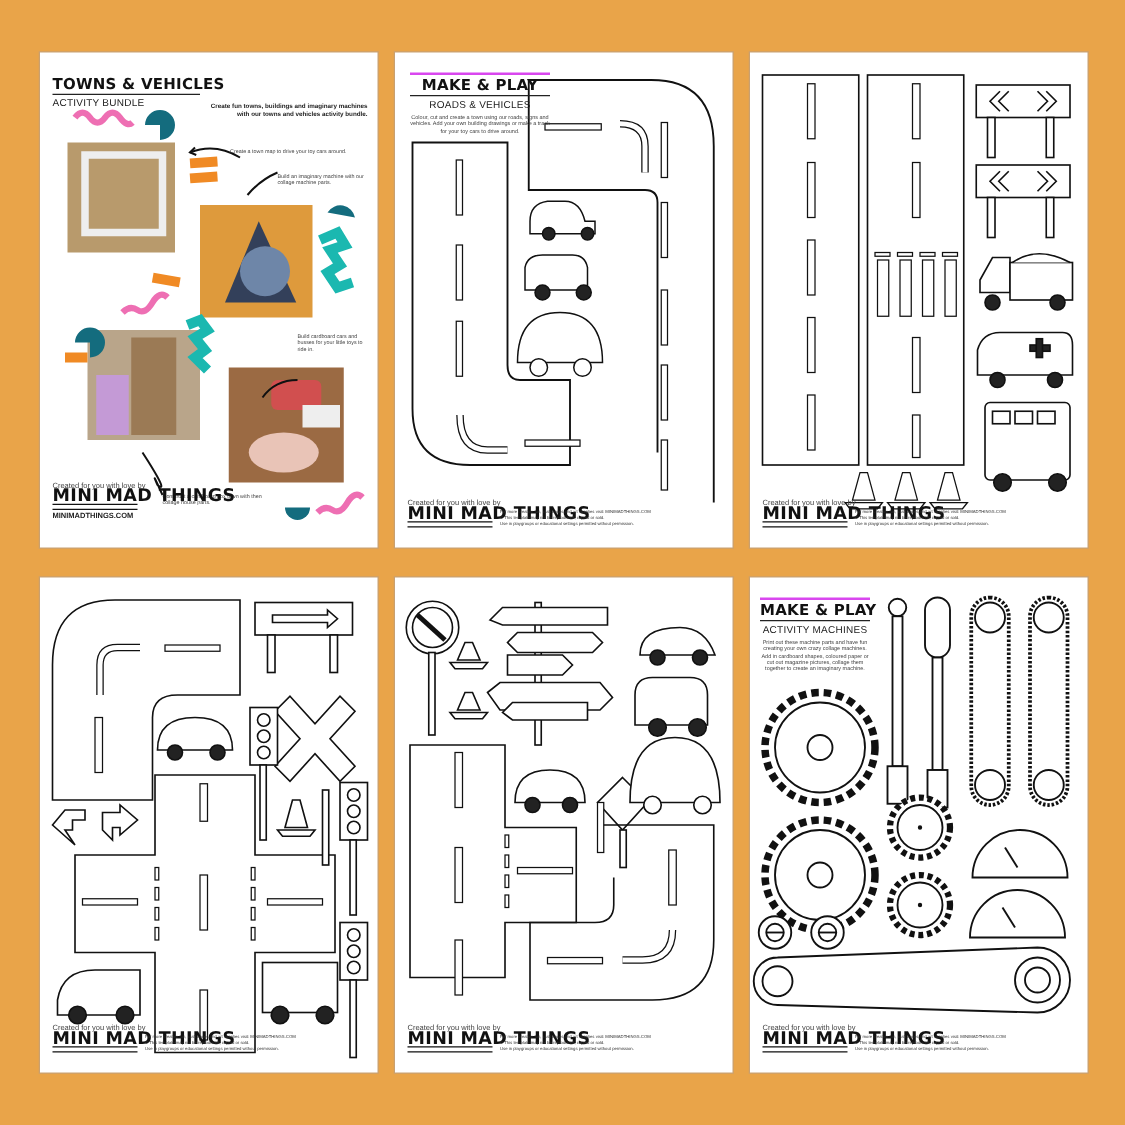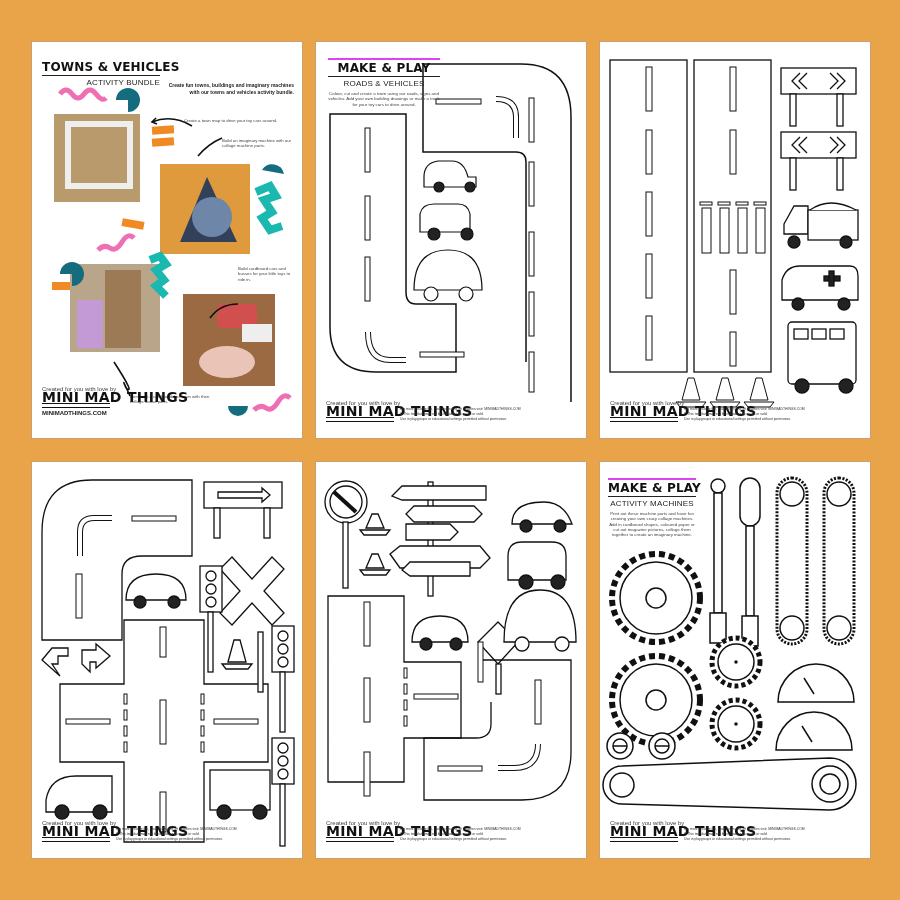--- a/index.html
+++ b/index.html
@@ -56,21 +56,21 @@
     <path d="M222,368 q6,-6 12,-2 t12,-6 t12,-4" fill="none" stroke="#EE6FB3" stroke-width="5"></path>
 
     <path d="M160,84 q-20,-12 -40,-4" fill="none" stroke="#111" stroke-width="1.6"></path>
     <path d="M124,76 l-4,4 5,2" fill="none" stroke="#111" stroke-width="1.6"></path>
     <path d="M190,96 q-14,6 -24,18" fill="none" stroke="#111" stroke-width="1.6"></path>
     <path d="M206,262 q-18,0 -28,14" fill="none" stroke="#111" stroke-width="1.6"></path>
     <path d="M98,354 q-10,-22 -4,-8 q10,8 -12,-26" fill="none" stroke="#111" stroke-width="1.6"></path>
   </svg>
   <div class="title-block" style="top:18px;left:10px;width:118px;text-align:left;">
     <div class="title">TOWNS &amp; VEHICLES</div>
-    <div class="subtitle" style="text-align:right">ACTIVITY BUNDLE</div>
+    <div class="subtitle" style="text-align:left">ACTIVITY BUNDLE</div>
   </div>
   <div class="lead" style="left:128px;top:40px;width:134px;">Create fun towns, buildings and imaginary machines with our towns and vehicles activity bundle.</div>
   <div class="note" style="left:152px;top:76px;width:110px;">Create a town map to drive your toy cars around.</div>
   <div class="note" style="left:190px;top:96px;width:74px;">Build an imaginary machine with our collage machine parts.</div>
   <div class="note" style="left:206px;top:224px;width:60px;">Build cardboard cars and busses for your little toys to ride in.</div>
   <div class="note" style="left:98px;top:352px;width:84px;">Construct a cardboard box town with then collage house parts.</div>
   <div class="footer" style="bottom:22px">
     <div class="created">Created for you with love by</div>
     <div class="brand">MINI MAD THINGS</div>
     <div class="brand-zig"></div>

